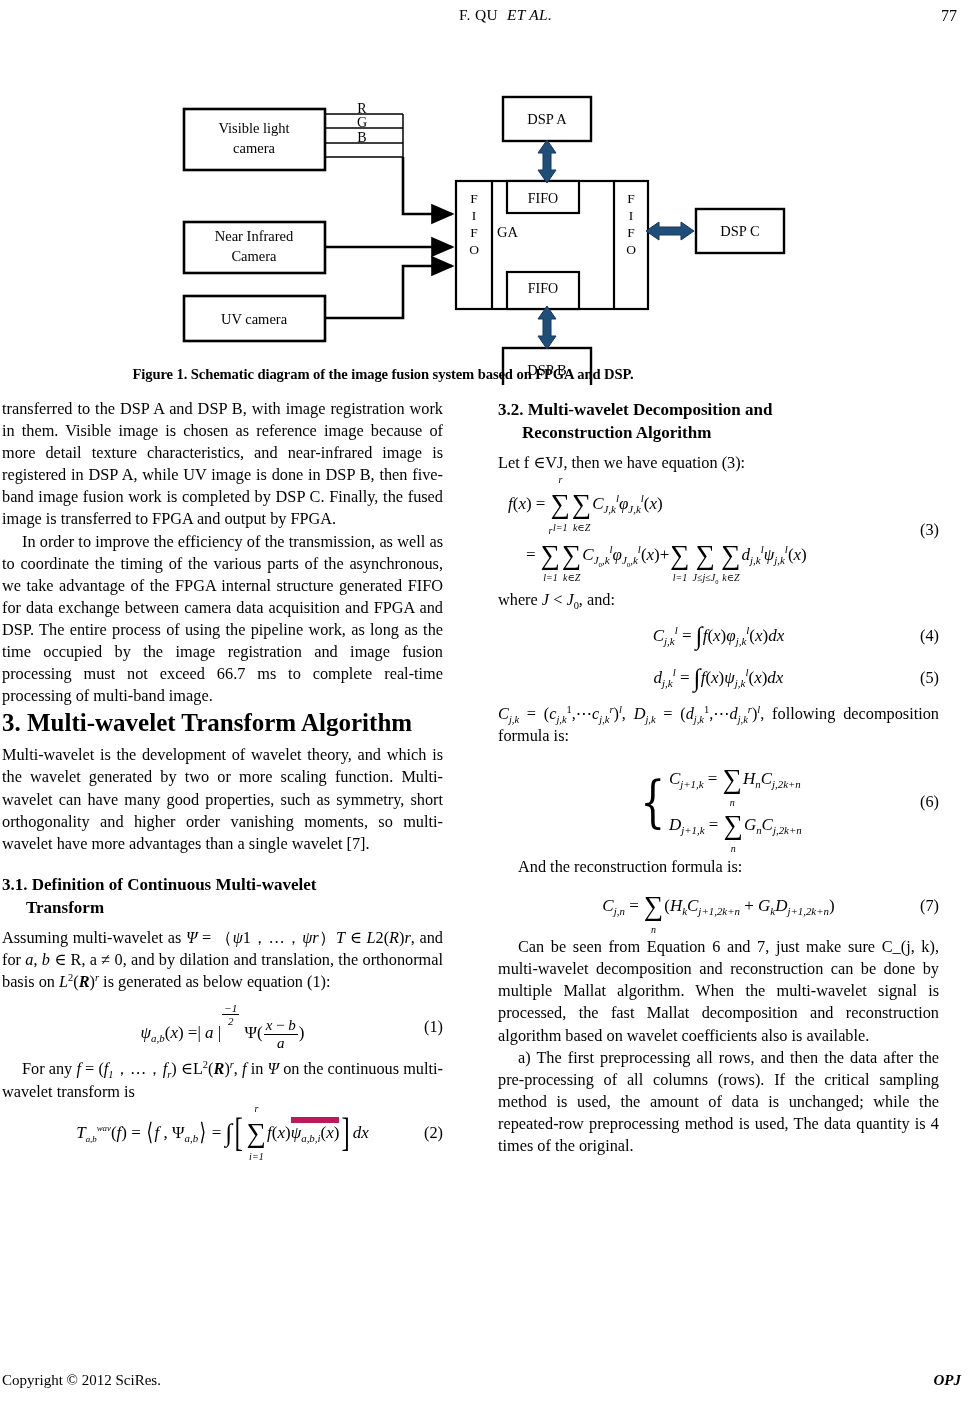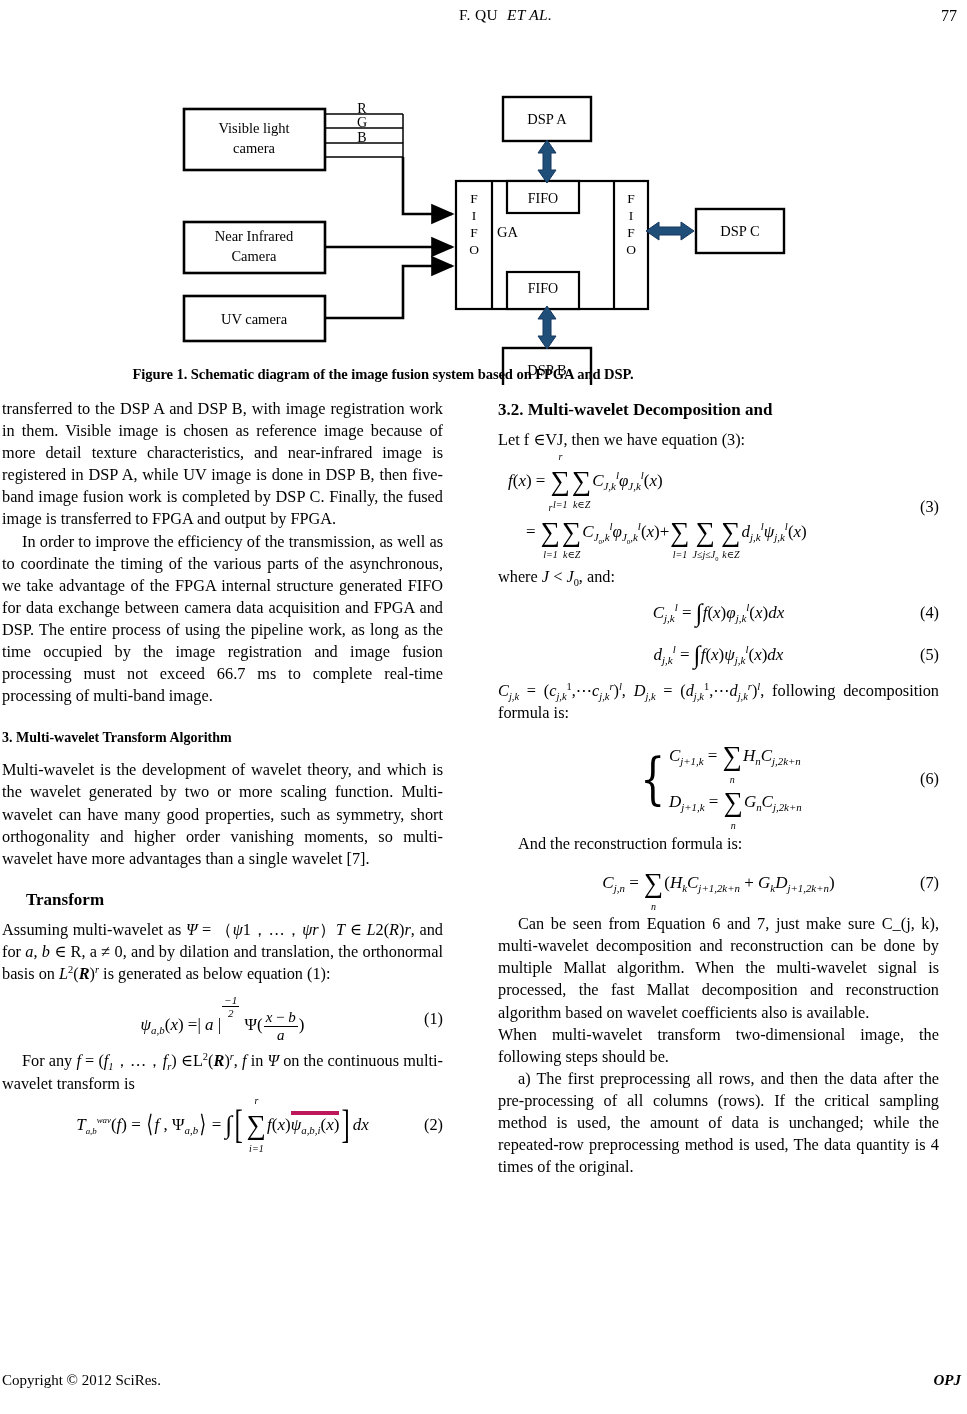--- a/index.html
+++ b/index.html
@@ -85,22 +85,22 @@
     margin: 0;
     font-size: 16.3px;
     line-height: 22.1px;
     text-align: justify;
     text-justify: inter-word;
     hyphens: none;
   }
   p.indent { text-indent: 20px; }
 
   h2.sec {
-    margin: 19px 0 9px 0;
-    font-size: 14px;
+    margin: 4px 0 9px 0;
+    font-size: 25px;
     font-weight: bold;
     line-height: 24px;
   }
   h3.subsec {
     margin: 18px 0 8px 0;
     font-size: 17px;
     font-weight: bold;
     line-height: 23px;
   }
   h3.subsec .cont { display:block; padding-left: 24px; }
@@ -165,21 +165,21 @@
     text-align: center;
     font-size: 15px;
     line-height: 1.12;
     margin: 0 1px;
   }
   .frac .num { display:block; border-bottom: 1px solid #000; padding: 0 2px;}
   .frac .den { display:block; padding: 0 2px;}
   .frac.small { font-size: 11px; vertical-align: 6px;}
   .frac.small .num { border-bottom: 1px solid #000; }
 
-  .overline { border-top: 4px solid #be185d; padding-top: 0px;}
+  .overline { border-top: 6px solid #be185d; padding-top: 0px;}
 
   .brace-eq {
     display: inline-block;
     position: relative;
     text-align: left;
   }
   .brace {
     display: inline-block;
     font-size: 56px;
     font-family: "DejaVu Serif", serif;
@@ -326,20 +326,21 @@
   <div class="col col-left">
 
     <p class="body">transferred to the DSP A and DSP B, with image registration work in them. Visible image is chosen as reference image because of more detail texture characteristics, and near-infrared image is registered in DSP A, while UV image is done in DSP B, then five-band image fusion work is completed by DSP C. Finally, the fused image is transferred to FPGA and output by FPGA.</p>
     <p class="body indent">In order to improve the efficiency of the transmission, as well as to coordinate the timing of the various parts of the asynchronous, we take advantage of the FPGA internal structure generated FIFO for data exchange between camera data acquisition and FPGA and DSP. The entire process of using the pipeline work, as long as the time occupied by the image registration and image fusion processing must not exceed 66.7 ms to complete real-time processing of multi-band image.</p>
 
     <h2 class="sec">3. Multi-wavelet Transform Algorithm</h2>
 
     <p class="body">Multi-wavelet is the development of wavelet theory, and which is the wavelet generated by two or more scaling function. Multi-wavelet can have many good properties, such as symmetry, short orthogonality and higher order vanishing moments, so multi-wavelet have more advantages than a single wavelet [7].</p>
 
     <h3 class="subsec">
+      <span>3.1. Definition of Continuous Multi-wavelet</span>
       <span class="cont">Transform</span>
     </h3>
 
     <p class="body"><span>Assuming multi-wavelet as </span><span class="mi">Ψ</span> = （<span class="mi">ψ</span>1，…，<span class="mi">ψr</span>）<span class="mi">T</span> ∈ <span class="mi">L</span>2(<span class="mi">R</span>)<span class="mi">r</span>, and for <span class="mi">a</span>, <span class="mi">b</span> ∈ R, a ≠ 0,<span> and by dilation and translation, the orthonormal basis on </span><span class="mi">L</span><sup class="up">2</sup>(<span class="mb">R</span>)<sup>r</sup><span> is generated as below equation (1):</span></p>
 
     <div class="eq-row">
       <div class="eq-body">
         <span class="mi">ψ</span><sub>a,b</sub>(<span class="mi">x</span>) =| <span class="mi">a</span> |<sup><span class="frac small"><span class="num">−1</span><span class="den">2</span></span></sup> Ψ(<span class="frac"><span class="num"><span class="mi">x</span> − <span class="mi">b</span></span><span class="den"><span class="mi">a</span></span></span>)
       </div>
       <div class="eq-num mid">(1)</div>
@@ -353,20 +354,21 @@
       </div>
       <div class="eq-num mid">(2)</div>
     </div>
 
   </div>
 
   <div class="col col-right">
 
     <h3 class="subsec" style="margin-top:0;">
       <span>3.2. Multi-wavelet Decomposition and</span>
+      <span class="cont">Reconstruction Algorithm</span>
     </h3>
 
     <p class="body">Let f ∈VJ, then we have equation (3):</p>
 
     <div class="eq-row" style="margin-top:12px;min-height:86px;">
       <div class="eq-body" style="text-align:left;padding-left:10px;">
         <div style="margin-bottom:14px;">
           <span class="mi">f</span>(<span class="mi">x</span>) = <span class="big-sum">∑<span class="lim-top">r</span><span class="lim-bot">l=1</span></span><span class="big-sum">∑<span class="lim-bot">k∈Z</span></span><span class="mi">C</span><sub>J,k</sub><sup>l</sup><span class="mi">φ</span><sub>J,k</sub><sup>l</sup>(<span class="mi">x</span>)
         </div>
         <div style="padding-left:18px;">
@@ -411,21 +413,20 @@
     <div class="eq-row" style="margin-top:10px;">
       <div class="eq-body">
         <span class="mi">C</span><sub>j,n</sub> = <span class="big-sum">∑<span class="lim-bot">n</span></span>(<span class="mi">H</span><sub>k</sub><span class="mi">C</span><sub>j+1,2k+n</sub> + <span class="mi">G</span><sub>k</sub><span class="mi">D</span><sub>j+1,2k+n</sub>)
       </div>
       <div class="eq-num mid">(7)</div>
     </div>
 
     <p class="body indent" style="margin-top:12px;">Can be seen from Equation 6 and 7, just make sure C_(j, k), multi-wavelet decomposition and reconstruction can be done by multiple Mallat algorithm. When the multi-wavelet signal is processed, the fast Mallat decomposition and reconstruction algorithm based on wavelet coefficients also is available.</p>
 
 
-    <p class="body">When multi-wavelet transform two-dimensional image, the following steps should be.</p>
     <p class="body indent">a) The first preprocessing all rows, and then the data after the pre-processing of all columns (rows). If the critical sampling method is used, the amount of data is unchanged; while the repeated-row preprocessing method is used, The data quantity is 4 times of the original.</p>
 
   </div>
 </div>
 
 <div class="footer">
   <span class="cp">Copyright © 2012 SciRes.</span>
   <span class="jr">OPJ</span>
 </div>
 

